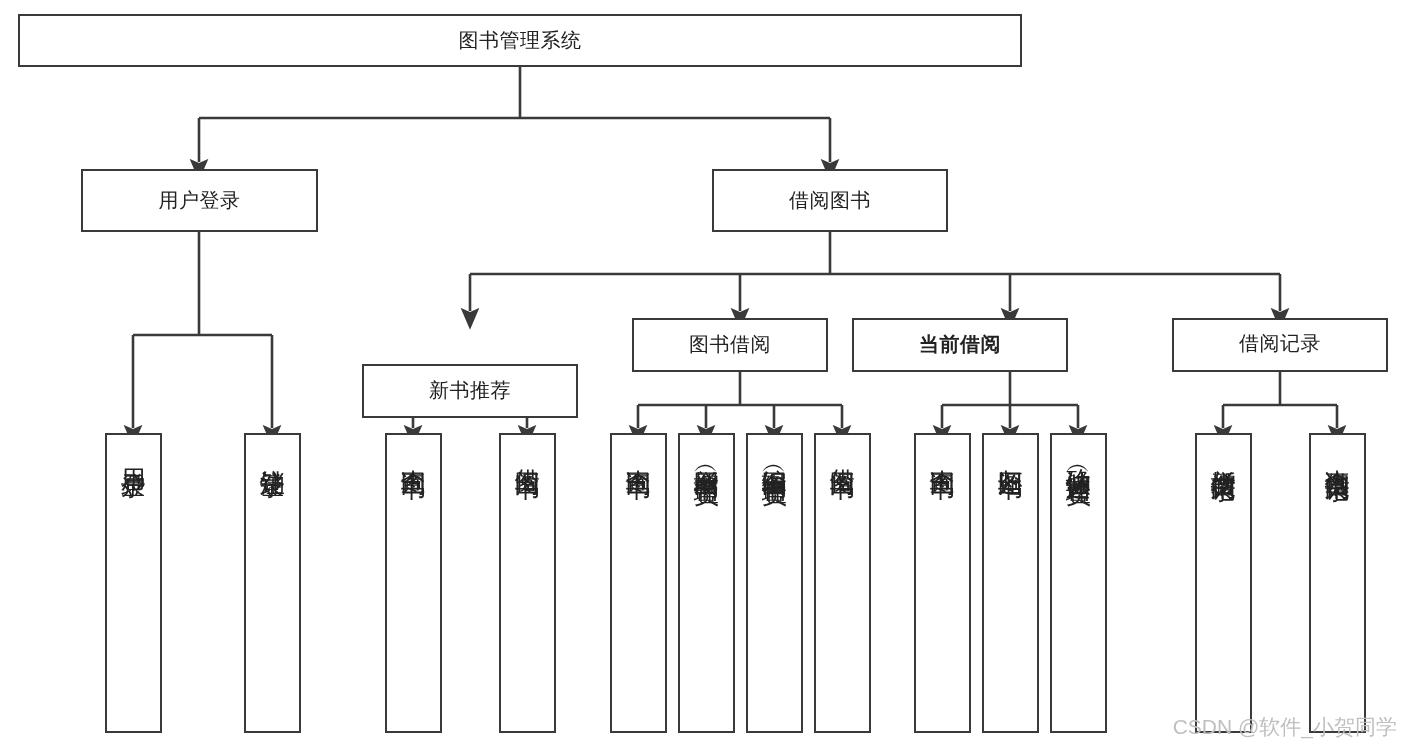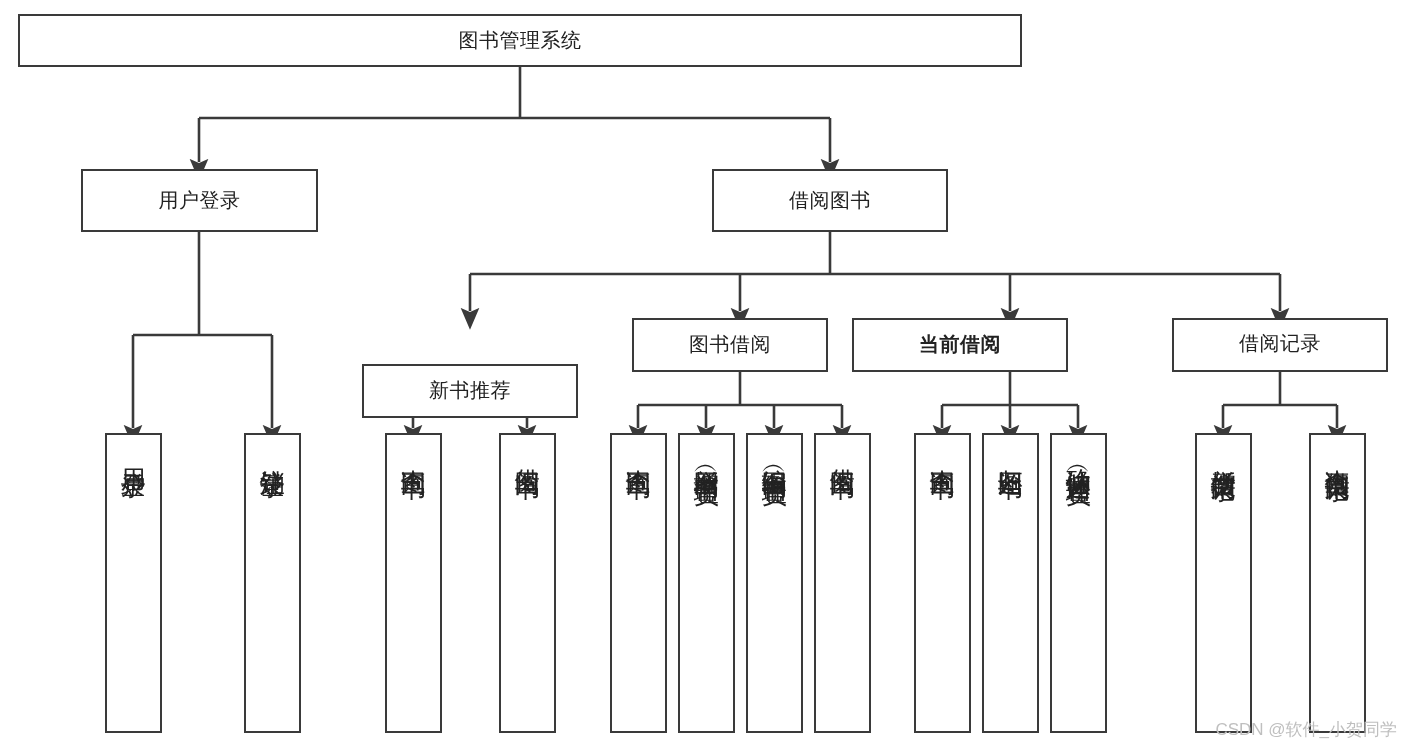--- a/index.html
+++ b/index.html
@@ -57,21 +57,21 @@
     text-orientation: upright;
     font-size: 25px;
     line-height: 1.05;
     letter-spacing: 2px;
     white-space: nowrap;
   }
   .watermark {
     position: absolute;
     right: 8px;
     bottom: 6px;
-    font-size: 17px;
+    font-size: 21px;
     color: #bfbfbf;
     z-index: 5;
     white-space: nowrap;
     font-family: "Liberation Sans", "DejaVu Sans", sans-serif;
   }
 </style>
 </head>
 <body>
 
 <div id="canvas">

